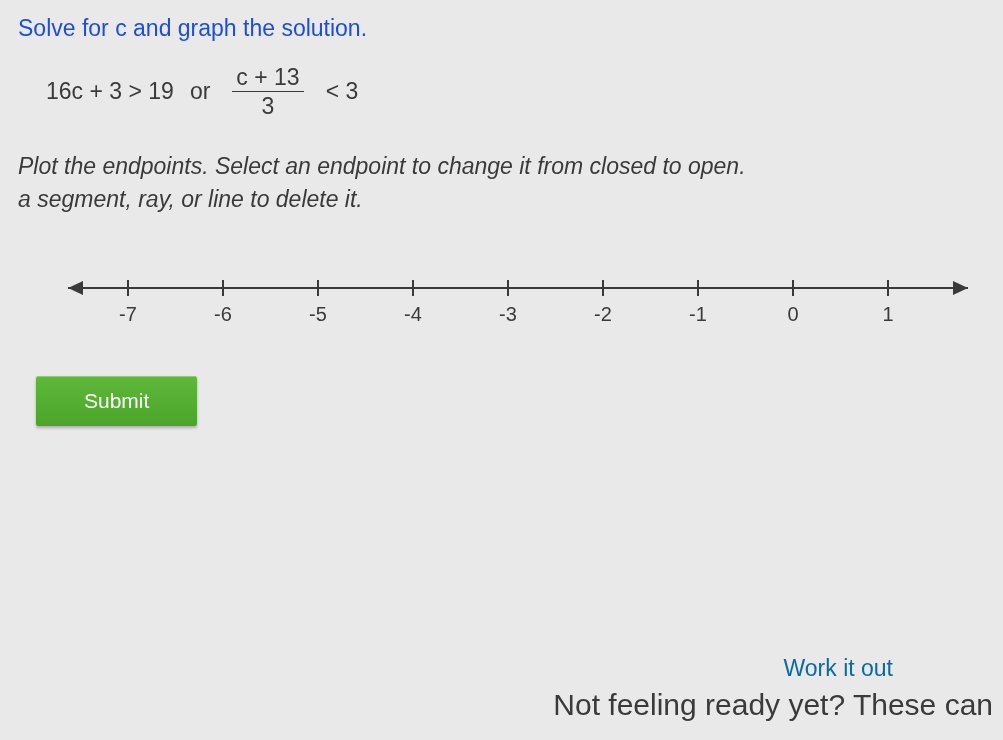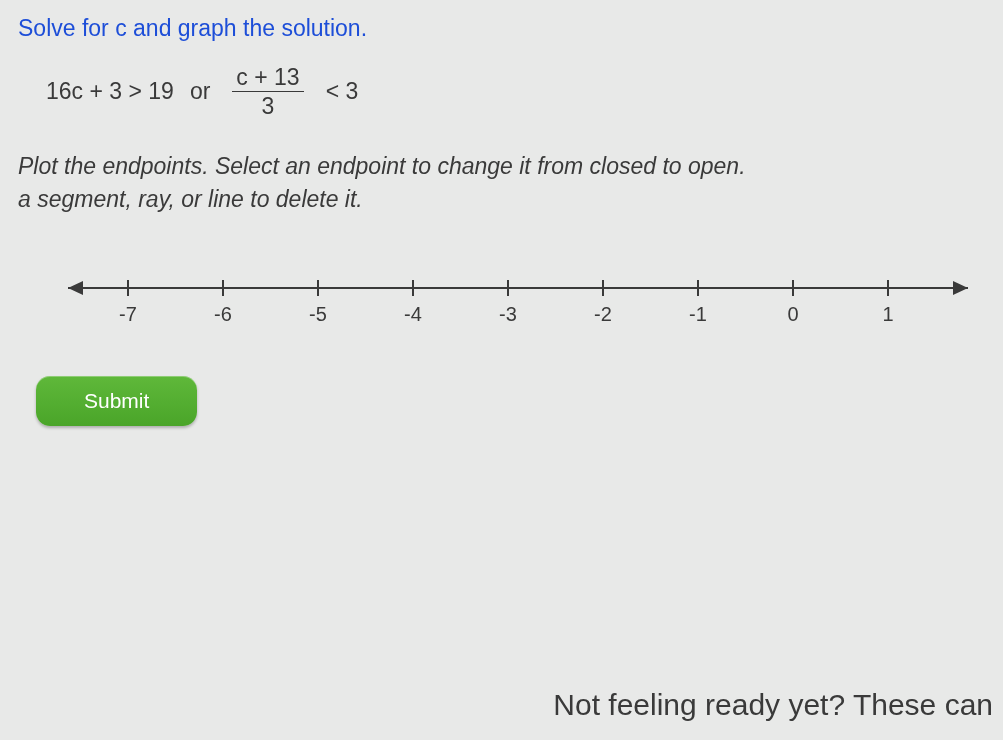--- a/index.html
+++ b/index.html
@@ -70,21 +70,21 @@
       fill: #3a3a3a;
       text-anchor: middle;
       font-family: Arial, Helvetica, sans-serif;
     }
     .submit-btn {
       display: inline-block;
       background: linear-gradient(#5fb83a, #4aa529);
       color: #fff;
       font-size: 21px;
       border: none;
-      border-radius: 14px;
+      border-radius: 2px;
       padding: 13px 48px;
       margin-left: 18px;
       box-shadow: 0 2px 3px rgba(0,0,0,0.25), inset 0 1px 0 rgba(255,255,255,0.3);
       cursor: pointer;
     }
     .bottom-area {
       position: absolute;
       bottom: 18px;
       right: 10px;
       text-align: right;
@@ -148,17 +148,18 @@
       <text class="tick-label" x="635" y="55">-1</text>
       <text class="tick-label" x="730" y="55">0</text>
       <text class="tick-label" x="825" y="55">1</text>
     </g>
   </svg>
 </div>
 
 <button class="submit-btn">Submit</button>
 
 <div class="bottom-area">
+  <div class="work-link">Work it out</div>
   <div class="not-ready">Not feeling ready yet? These can</div>
 </div>
 
 
 
 
 </body></html>

